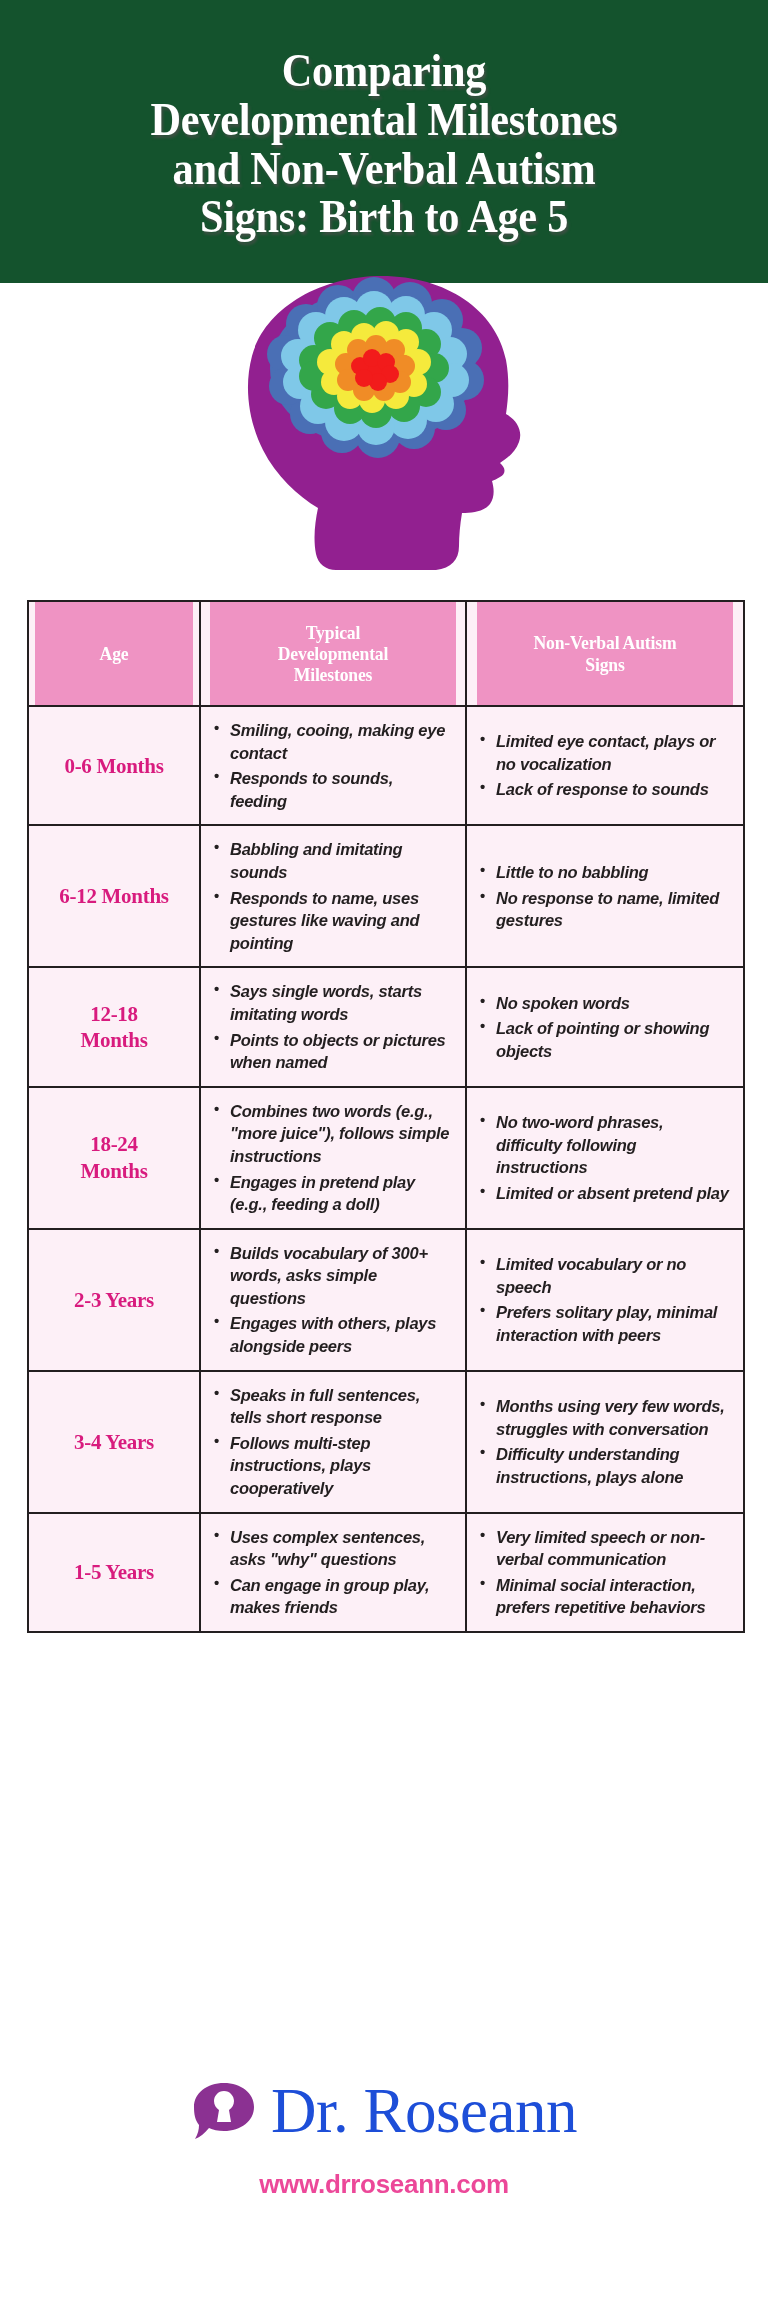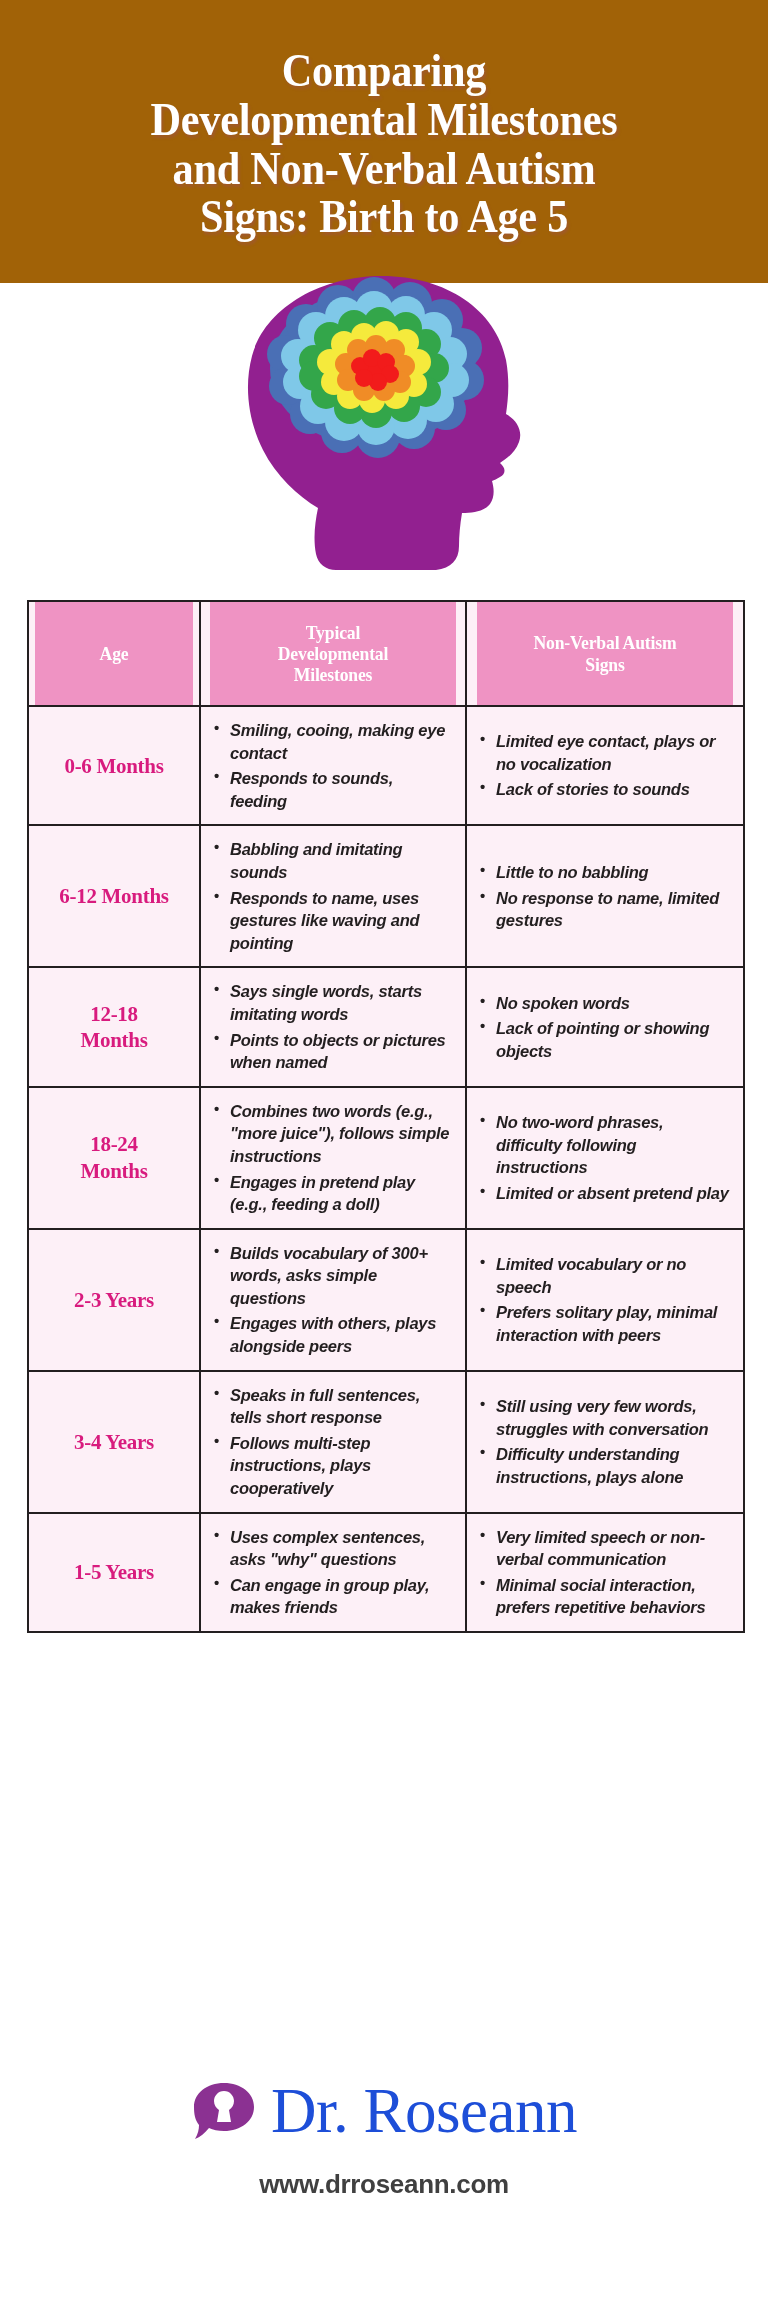--- a/index.html
+++ b/index.html
@@ -19,21 +19,21 @@
     overflow: hidden;
   }
 
   
   .header-band {
     position: absolute;
     left: 0;
     top: 0;
     width: 768px;
     height: 283px;
-    background: #a16207;
+    background: #14532d;
     display: flex;
     align-items: center;
     justify-content: center;
   }
 
   .header-title {
     width: 730px;
     text-align: center;
     color: #ffffff;
     font-family: "Liberation Serif", serif;
@@ -166,21 +166,21 @@
     color: #1d4ed8;
     font-family: "Liberation Serif", serif;
     font-size: 63px;
     line-height: 1;
     letter-spacing: -0.5px;
     white-space: nowrap;
   }
 
   .logo-url {
     margin-top: 26px;
-    color: #404040;
+    color: #ec4899;
     font-family: "Liberation Sans", sans-serif;
     font-weight: bold;
     font-size: 26px;
     letter-spacing: -0.3px;
   }
 </style>
 </head>
 <body>
 
 <div class="page">
@@ -332,21 +332,21 @@
           </td>
           <td class="list-cell">
             <ul>
               <li>Smiling, cooing, making eye contact</li>
               <li>Responds to sounds, feeding</li>
             </ul>
           </td>
           <td class="list-cell">
             <ul>
               <li>Limited eye contact, plays or no vocalization</li>
-              <li>Lack of stories to sounds</li>
+              <li>Lack of response to sounds</li>
             </ul>
           </td>
         </tr>
 
         <tr>
           <td class="age-cell">
             <span>6-12 Months</span>
           </td>
           <td class="list-cell">
             <ul>
@@ -423,21 +423,21 @@
             <span>3-4 Years</span>
           </td>
           <td class="list-cell">
             <ul>
               <li>Speaks in full sentences, tells short response</li>
               <li>Follows multi-step instructions, plays cooperatively</li>
             </ul>
           </td>
           <td class="list-cell">
             <ul>
-              <li>Still using very few words, struggles with conversation</li>
+              <li>Months using very few words, struggles with conversation</li>
               <li>Difficulty understanding instructions, plays alone</li>
             </ul>
           </td>
         </tr>
 
         <tr>
           <td class="age-cell">
             <span>1-5 Years</span>
           </td>
           <td class="list-cell">

